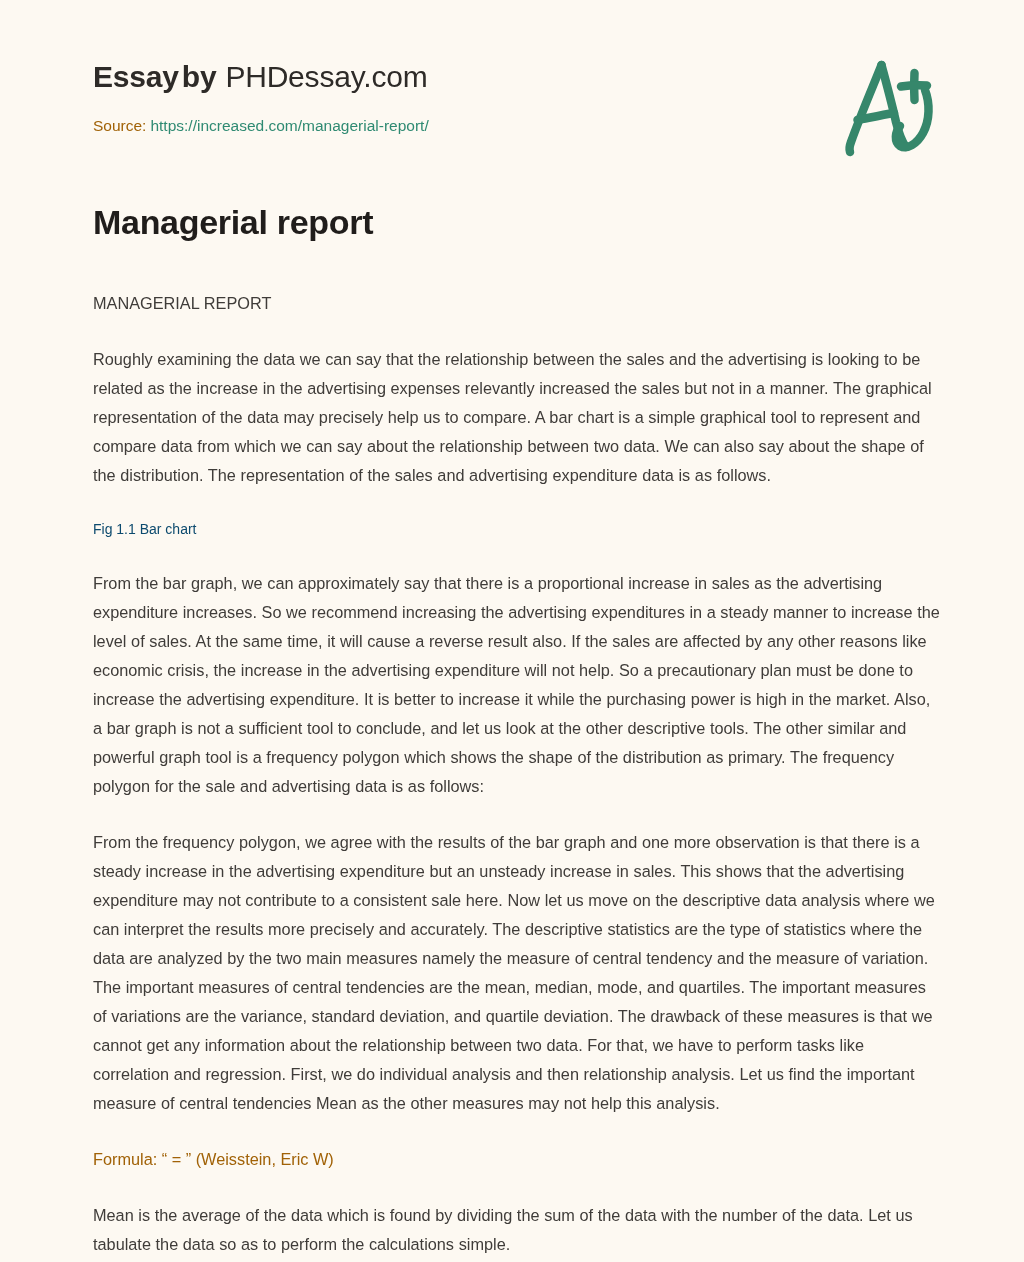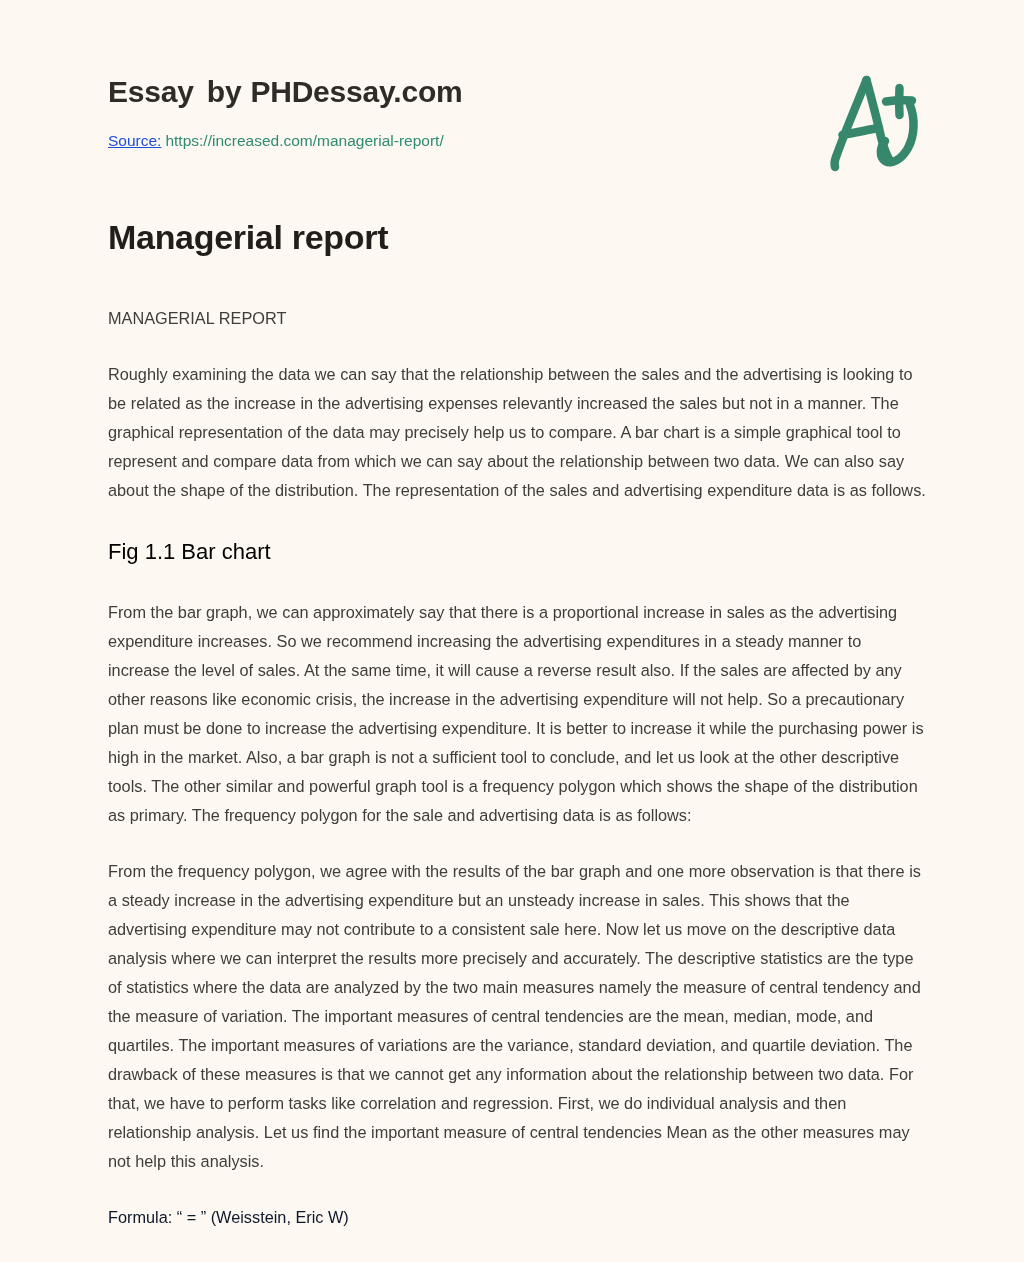--- a/index.html
+++ b/index.html
@@ -14,54 +14,54 @@
     background: #fdf9f2;
     font-family: "Liberation Sans", sans-serif;
     overflow: hidden;
     position: relative;
   }
 
   .page {
     position: relative;
     width: 1024px;
     height: 1262px;
-    padding: 15px;
+    padding: 0;
   }
 
   
   .header {
     position: relative;
     padding: 58px 80px 0 93px;
   }
 
   .brand-line {
     display: flex;
     align-items: baseline;
     font-size: 30px;
     font-weight: bold;
     color: #2e2b28;
     letter-spacing: -0.2px;
     line-height: 1.25;
   }
   .brand-by {
     font-weight: bold;
-    margin-left: 13px;
+    margin-left: 3px;
   }
   .brand-site {
-    font-weight: bold;
+    font-weight: normal;
     margin-left: 9px;
   }
 
   .source-line {
     margin-top: 19px;
     font-size: 15.5px;
     color: #7b7772;
     line-height: 1.4;
   }
-  .source-label { color: #1d4ed8; text-decoration: underline; }
+  .source-label { color: #a16207; }
   .source-url {
     color: #2f8a72;
     text-decoration: none;
     margin-left: 4px;
   }
 
   
   .logo {
     position: absolute;
     top: 46px;
@@ -90,31 +90,31 @@
     font-size: 16.3px;
     line-height: 1.78;
     color: #3f3c39;
     margin: 0 0 27px 0;
     max-width: 852px;
     text-align: left;
     word-spacing: 0.1px;
   }
 
   .fig-caption {
-    font-size: 22px;
+    font-size: 14px;
     line-height: 1.78;
-    color: #000000;
+    color: #0c4a6e;
     margin: 8px 0 27px 0;
   }
 
   .formula-line,
   .calc-line {
     font-size: 16.3px;
     line-height: 1.78;
-    color: #0f172a;
+    color: #a16207;
     margin: 0 0 27px 0;
   }
 </style>
 </head>
 <body>
 
 <div class="page">
 
   <div class="header">
 

